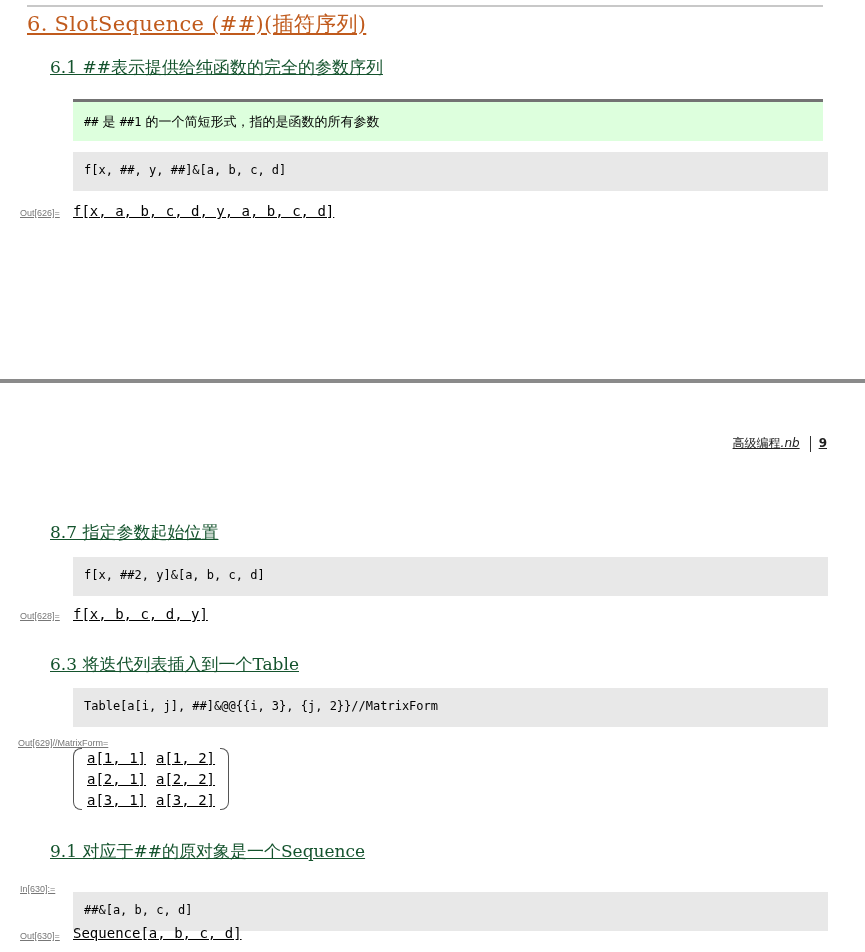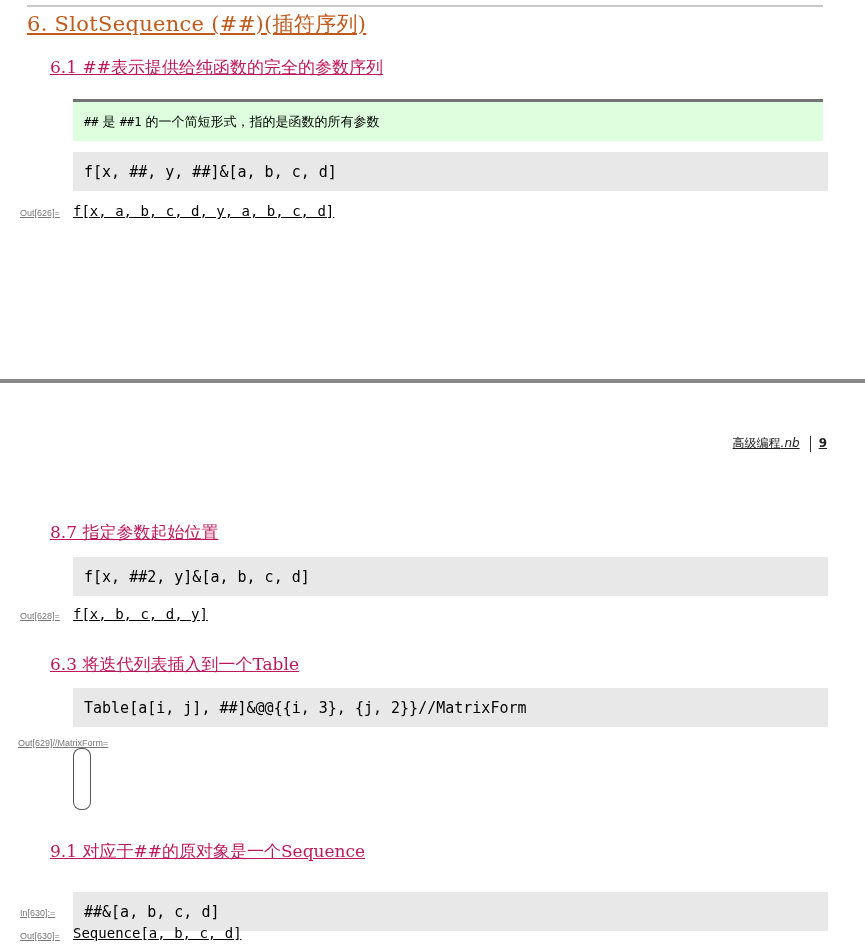--- a/index.html
+++ b/index.html
@@ -3,28 +3,28 @@
   <meta charset="utf-8">
   <style>
     html, body { margin: 0; padding: 0; background: #ffffff; }
     body { width: 865px; height: 952px; position: relative; overflow: hidden;
            font-family: "DejaVu Sans", sans-serif; }
     .abs { position: absolute; text-decoration: underline; }
     .rule-top { left: 27px; top: 5px; width: 796px; height: 2px; background: #c8c8c8; }
     .section-title { left: 27px; top: 10px; font-family: "DejaVu Serif", "Liberation Serif", serif;
                      font-size: 21px; color: #c05a1c; white-space: nowrap; letter-spacing: 0.3px; }
     .subsection { font-family: "DejaVu Serif", "Liberation Serif", serif; font-size: 17px;
-                  color: #be185d; white-space: nowrap; left: 50px; }
+                  color: #14532d; white-space: nowrap; left: 50px; }
     .text-cell { left: 73px; top: 99px; width: 750px; height: 42px; background: #ddffdd;
                  border-top: 3px solid #737373; box-sizing: border-box; }
     .text-cell span { position: absolute; left: 11px; top: 11px; font-size: 13px; color: #000; white-space: nowrap; }
     .text-cell .mono { font-family: "DejaVu Sans Mono", monospace; font-size: 12px; }
     .input-cell { left: 73px; width: 755px; height: 39px; background: #e8e8e8; }
     .input-cell .code { position: absolute; left: 11px; top: 11px; font-family: "DejaVu Sans Mono", monospace;
-                        font-size: 15px; color: #000; white-space: nowrap; }
+                        font-size: 12px; color: #000; white-space: nowrap; }
     .label { font-family: "Liberation Sans", sans-serif; font-size: 9px; color: #777; white-space: nowrap; }
     .output { font-family: "DejaVu Sans Mono", monospace; font-size: 14px; color: #000; white-space: nowrap; left: 73px; }
     .page-bar { left: 0; top: 379px; width: 865px; height: 4px; background: #8a8a8a; }
     .footer { right: 38px; top: 435px; font-family: "DejaVu Sans", sans-serif; font-size: 12px; color: #222; white-space: nowrap; }
     .footer .nb { font-style: italic; }
     .footer .sep { display: inline-block; width: 1px; height: 16px; background: #333; vertical-align: middle; margin: 0 8px 0 10px; }
     .footer .pg { font-weight: bold; }
     .matrix { left: 73px; top: 748px; height: 62px; display: flex; align-items: stretch; }
     .paren { width: 8px; border: 1px solid #555; }
     .paren.l { border-right: none; border-radius: 8px 0 0 8px; }
@@ -60,22 +60,38 @@
 <div class="abs label" style="left:20px; top:611px;">Out[628]=</div>
 <div class="abs output" style="top:606px;">f[x, b, c, d, y]</div>
 
 <div class="abs subsection" style="top:653px;">6.3 将迭代列表插入到一个Table</div>
 <div class="abs input-cell" style="top:688px;">
   <span class="code">Table[a[i, j], ##]&amp;@@{{i, 3}, {j, 2}}//MatrixForm</span>
 </div>
 <div class="abs label" style="left:18px; top:738px;">Out[629]//MatrixForm=</div>
 <div class="abs matrix">
   <div class="paren l"></div>
+  <table>
+    <tbody>
+        <tr>
+      <td>a[1, 1]</td>
+      <td>a[1, 2]</td>
+    </tr>
+    <tr>
+      <td>a[2, 1]</td>
+      <td>a[2, 2]</td>
+    </tr>
+    <tr>
+      <td>a[3, 1]</td>
+      <td>a[3, 2]</td>
+    </tr>
+  </tbody>
+    </table>
   <div class="paren r"></div>
 </div>
 
 <div class="abs subsection" style="top:840px;">9.1 对应于##的原对象是一个Sequence</div>
-<div class="abs label" style="left:20px; top:884px;margin-top:24px;">In[630]:=</div>
+<div class="abs label" style="left:20px; top:884px;">In[630]:=</div>
 <div class="abs input-cell" style="top:856px;margin-top:36px;">
   <span class="code">##&amp;[a, b, c, d]</span>
 </div>
 <div class="abs label" style="left:20px; top:931px;">Out[630]=</div>
 <div class="abs output" style="top:925px;">Sequence[a, b, c, d]</div>
 
 </body></html>

